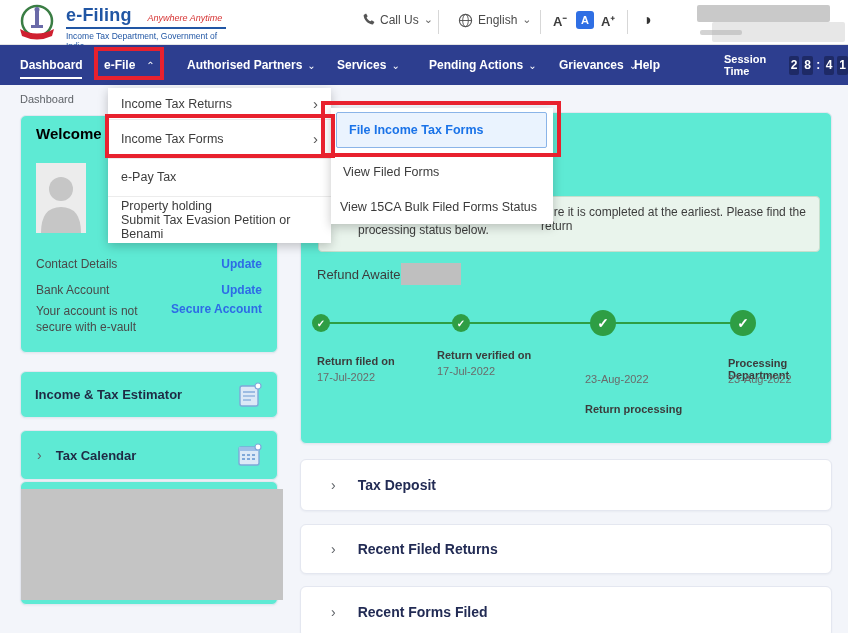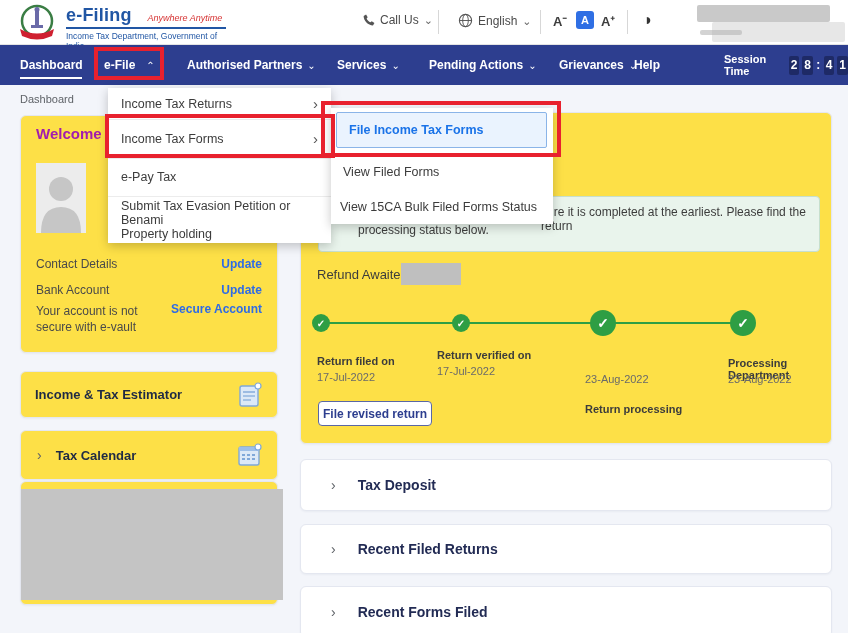--- a/index.html
+++ b/index.html
@@ -8,45 +8,45 @@
   #screen { position:relative; width:848px; height:633px; background:#f3f5fa; overflow:hidden; }
 
   
   .topbar { position:absolute; left:0; top:0; width:848px; height:45px; background:#fff; border-bottom:1px solid #e4e4e4; z-index:5; }
   .emblem { position:absolute; left:16px; top:2px; }
   .brand-block { position:absolute; left:66px; top:5px; width:160px; }
   .brand-line { display:flex; align-items:baseline; gap:16px; border-bottom:2px solid #2156a4; padding-bottom:1px; }
   .brand-name { font-size:18px; font-weight:bold; color:#2156a4; letter-spacing:.2px; }
   .brand-tagline { font-size:9px; font-style:italic; color:#d63333; font-weight:normal; }
   .brand-dept { font-size:8.5px; color:#2156a4; margin-top:2px; }
-  .tb-item { position:absolute; top:13px; font-size:12px; color:#4a4a4a; display:flex; align-items:flex-end; gap:5px; }
+  .tb-item { position:absolute; top:13px; font-size:12px; color:#4a4a4a; display:flex; align-items:flex-start; gap:5px; }
   .tb-sep { position:absolute; top:10px; width:1px; height:24px; background:#d7d7d7; }
   .chev-sm { font-size:11px; color:#666; }
   .font-ctl { position:absolute; top:12px; font-size:13px; font-weight:bold; color:#3d3d3d; }
   .font-default-box { position:absolute; left:576px; top:11px; width:18px; height:18px; background:#2f6fe4; border-radius:3px; color:#fff; font-size:11px; font-weight:bold; display:flex; align-items:center; justify-content:center; }
   .contrast { position:absolute; left:642px; top:11px; font-size:16px; color:#333; }
   .redact { position:absolute; background:#c9c9c9; border-radius:2px; }
 
   
   .navbar { position:absolute; left:0; top:45px; width:848px; height:40px; background:#2d3e8f; z-index:5; }
   .nav-item { position:absolute; top:0; height:40px; display:flex; align-items:center; gap:5px; color:#fff; font-size:12px; font-weight:bold; cursor:pointer; }
   .nav-chev { font-size:10px; font-weight:normal; }
   .nav-underline { position:absolute; left:20px; top:32px; width:62px; height:2px; background:#fff; }
   .session { position:absolute; left:724px; top:0; height:40px; display:flex; align-items:center; gap:3px; color:#fff; font-size:11px; font-weight:bold; }
   .digit-box { display:inline-flex; width:13px; height:19px; background:#1e2a66; border-radius:2px; align-items:center; justify-content:center; font-size:12px; }
   .digit-colon { display:inline-flex; width:6px; justify-content:center; font-size:12px; }
 
   
   .breadcrumb { position:absolute; left:20px; top:93px; font-size:11px; color:#5f6368; }
 
   
-  .card { position:absolute; background:#fde047; border:1px solid #e4e7f0; border-radius:6px; box-shadow:0 1px 2px rgba(40,50,90,.05); }
-
-  
-  .welcome-title { position:absolute; left:36px; top:125px; font-size:15px; font-weight:bold; color:#a21caf; z-index:6; }
+  .card { position:absolute; background:#5eead4; border:1px solid #e4e7f0; border-radius:6px; box-shadow:0 1px 2px rgba(40,50,90,.05); }
+
+  
+  .welcome-title { position:absolute; left:36px; top:125px; font-size:15px; font-weight:bold; color:#000000; z-index:6; }
   .avatar { position:absolute; left:36px; top:163px; width:50px; height:70px; background:#ececec; overflow:hidden; }
   .side-label { position:absolute; left:36px; font-size:12px; color:#4a4a4a; }
   .side-link { position:absolute; font-size:12px; font-weight:bold; color:#2e6be6; text-align:right; cursor:pointer; }
   .panel-title { font-size:13px; font-weight:bold; color:#1f2a44; }
   .acc-chev { color:#5f6368; font-size:14px; }
 
   
   .banner { position:absolute; left:318px; top:196px; width:502px; height:56px; background:#e9f4ec; border:1px solid #c6dfcd; border-radius:4px; }
   .banner-frag { position:absolute; font-size:12px; color:#3c3c3c; }
   .refund-label { position:absolute; left:317px; top:267px; font-size:13px; color:#3c3c3c; }
@@ -242,21 +242,20 @@
 
   <div class="tl-label" style="left:317px; top:355px;">Return filed on</div>
   <div class="tl-date" style="left:317px; top:371px;">17-Jul-2022</div>
   <div class="tl-label" style="left:437px; top:349px;">Return verified on</div>
   <div class="tl-date" style="left:437px; top:365px;">17-Jul-2022</div>
   <div class="tl-label" style="left:585px; top:357px;margin-top:46px;">Return processing</div>
   <div class="tl-date" style="left:585px; top:373px;">23-Aug-2022</div>
   <div class="tl-label" style="left:728px; top:357px;">Processing Department</div>
   <div class="tl-date" style="left:728px; top:373px;">23-Aug-2022</div>
 
-  <button class="revised-btn">File revised return</button>
 
   <div class="accordion" style="top:459px; height:52px;">
     <span class="acc-chev">›</span>
     <span class="title">Tax Deposit</span>
   </div>
   <div class="accordion" style="top:524px; height:50px;">
     <span class="acc-chev">›</span>
     <span class="title">Recent Filed Returns</span>
   </div>
   <div class="accordion" style="top:586px; height:52px;">
@@ -274,22 +273,22 @@
       <span>Income Tax Forms</span>
       <span class="arrow">›</span>
     </div>
     <div class="menu-sep" style="top:70px;"></div>
     <div class="menu-row" style="top:70px; height:38px;">
       <span>e-Pay Tax</span>
     </div>
     <div class="menu-sep" style="top:108px;"></div>
     <div class="menu-row" style="top:108px; height:47px;">
       <span>
+        <span style="display:block;">Property holding</span>
         <span style="display:block;">Submit Tax Evasion Petition or Benami</span>
-        <span style="display:block;">Property holding</span>
       </span>
     </div>
   </div>
 
   <div class="menu-panel" style="left:331px; top:108px; width:222px; height:116px;">
     <div class="submenu-selected">
       <span>File Income Tax Forms</span>
     </div>
     <div class="submenu-item" style="top:48px; height:32px;">
       <span>View Filed Forms</span>

